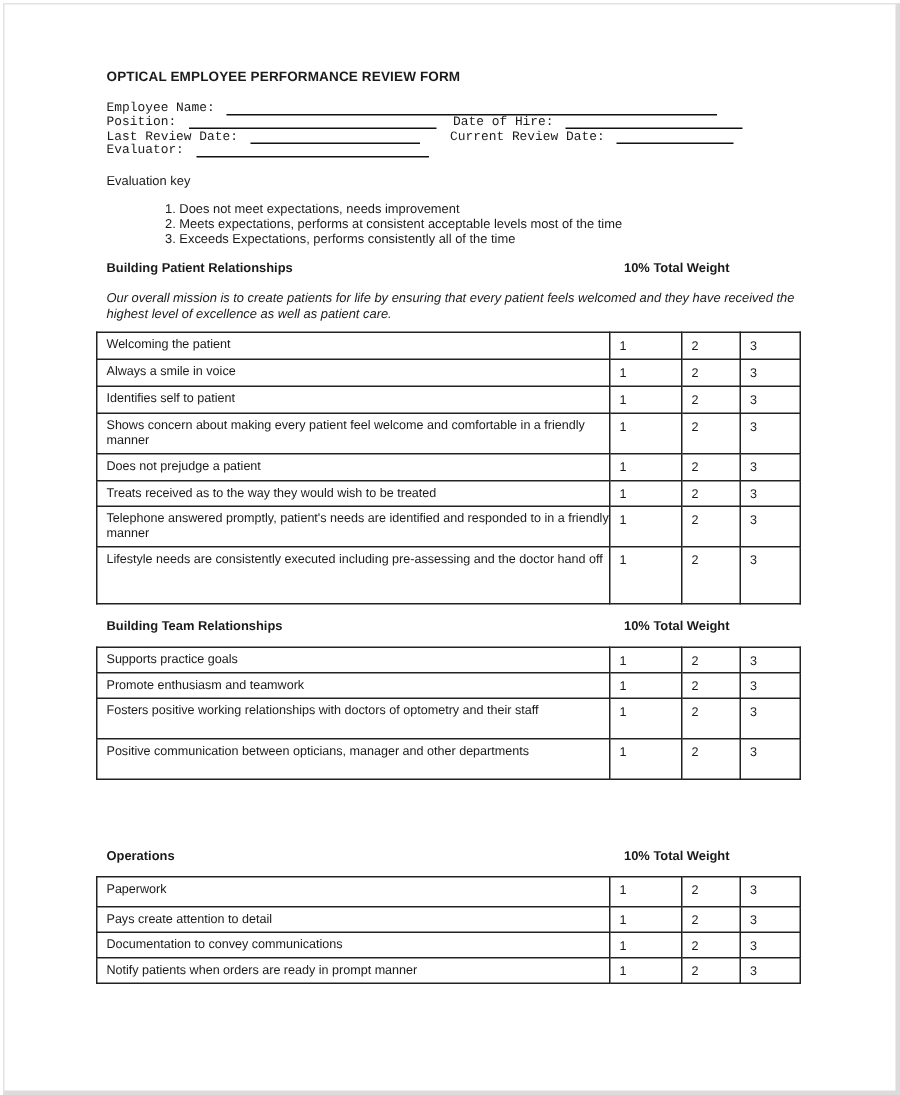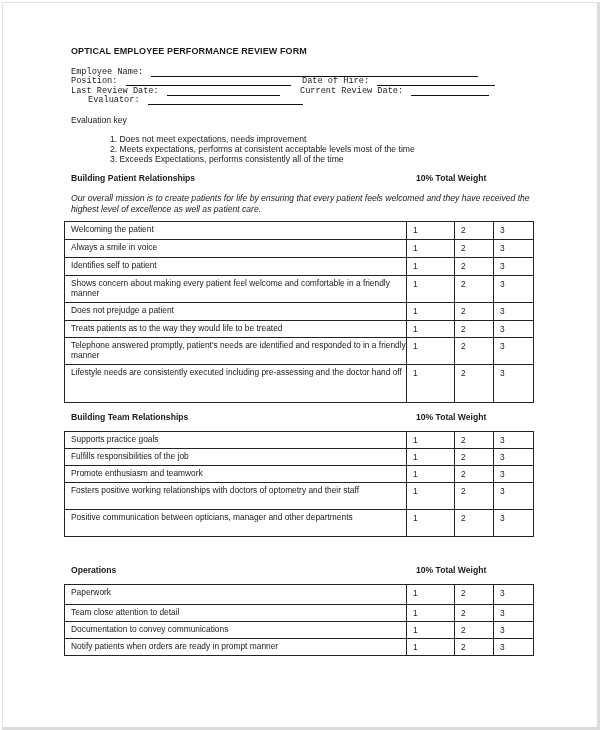--- a/index.html
+++ b/index.html
@@ -43,21 +43,21 @@
   <span class="line" style="width:118px; margin-left:3px;"></span>
 </div>
 <div class="abs f" style="left:71px; top:86px;">
   <span>Last Review Date:</span>
   <span class="line" style="width:113px; margin-left:3px;"></span>
 </div>
 <div class="abs f" style="left:300px; top:86px;">
   <span>Current Review Date:</span>
   <span class="line" style="width:78px; margin-left:3px;"></span>
 </div>
-<div class="abs f" style="left:88px; top:95px;text-align:right;">
+<div class="abs f" style="left:71px; top:95px;text-align:right;">
   <span>Evaluator:</span>
   <span class="line" style="width:155px; margin-left:3px;"></span>
 </div>
 
 <div class="abs key" style="left:71px; top:115px;">Evaluation key</div>
 <div class="abs key" style="left:110px; top:134px;">1. Does not meet expectations, needs improvement</div>
 <div class="abs key" style="left:110px; top:144px;">2. Meets expectations, performs at consistent acceptable levels most of the time</div>
 <div class="abs key" style="left:110px; top:154px;">3. Exceeds Expectations, performs consistently all of the time</div>
 
 <div class="abs sec" style="left:71px; top:173px;">Building Patient Relationships</div>
@@ -90,21 +90,21 @@
         <td class="n c2">2</td>
         <td class="n c3">3</td>
       </tr>
   <tr style="height:18px">
         <td class="d">Does not prejudge a patient</td>
         <td class="n c1">1</td>
         <td class="n c2">2</td>
         <td class="n c3">3</td>
       </tr>
   <tr style="height:17px">
-        <td class="d">Treats patients as to the way they would life to be treated</td>
+        <td class="d">Treats received as to the way they would wish to be treated</td>
         <td class="n c1">1</td>
         <td class="n c2">2</td>
         <td class="n c3">3</td>
       </tr>
   <tr style="height:27px">
         <td class="d" style="white-space:normal">Telephone answered promptly, patient's needs are identified and responded to in a friendly manner</td>
         <td class="n c1">1</td>
         <td class="n c2">2</td>
         <td class="n c3">3</td>
       </tr>
@@ -117,26 +117,20 @@
 </tbody>
   </table>
 
 <div class="abs sec" style="left:71px; top:412px;">Building Team Relationships</div>
 <div class="abs weight" style="left:416px; top:412px;">10% Total Weight</div>
 
 <table class="t" style="top:431px;">
   <tbody>
       <tr style="height:17px">
         <td class="d">Supports practice goals</td>
-        <td class="n c1">1</td>
-        <td class="n c2">2</td>
-        <td class="n c3">3</td>
-      </tr>
-  <tr style="height:17px">
-        <td class="d">Fulfills responsibilities of the job</td>
         <td class="n c1">1</td>
         <td class="n c2">2</td>
         <td class="n c3">3</td>
       </tr>
   <tr style="height:17px">
         <td class="d">Promote enthusiasm and teamwork</td>
         <td class="n c1">1</td>
         <td class="n c2">2</td>
         <td class="n c3">3</td>
       </tr>
@@ -160,21 +154,21 @@
 
 <table class="t" style="top:584px;">
   <tbody>
       <tr style="height:20px">
         <td class="d">Paperwork</td>
         <td class="n c1">1</td>
         <td class="n c2">2</td>
         <td class="n c3">3</td>
       </tr>
   <tr style="height:17px">
-        <td class="d">Team close attention to detail</td>
+        <td class="d">Pays create attention to detail</td>
         <td class="n c1">1</td>
         <td class="n c2">2</td>
         <td class="n c3">3</td>
       </tr>
   <tr style="height:17px">
         <td class="d">Documentation to convey communications</td>
         <td class="n c1">1</td>
         <td class="n c2">2</td>
         <td class="n c3">3</td>
       </tr>

